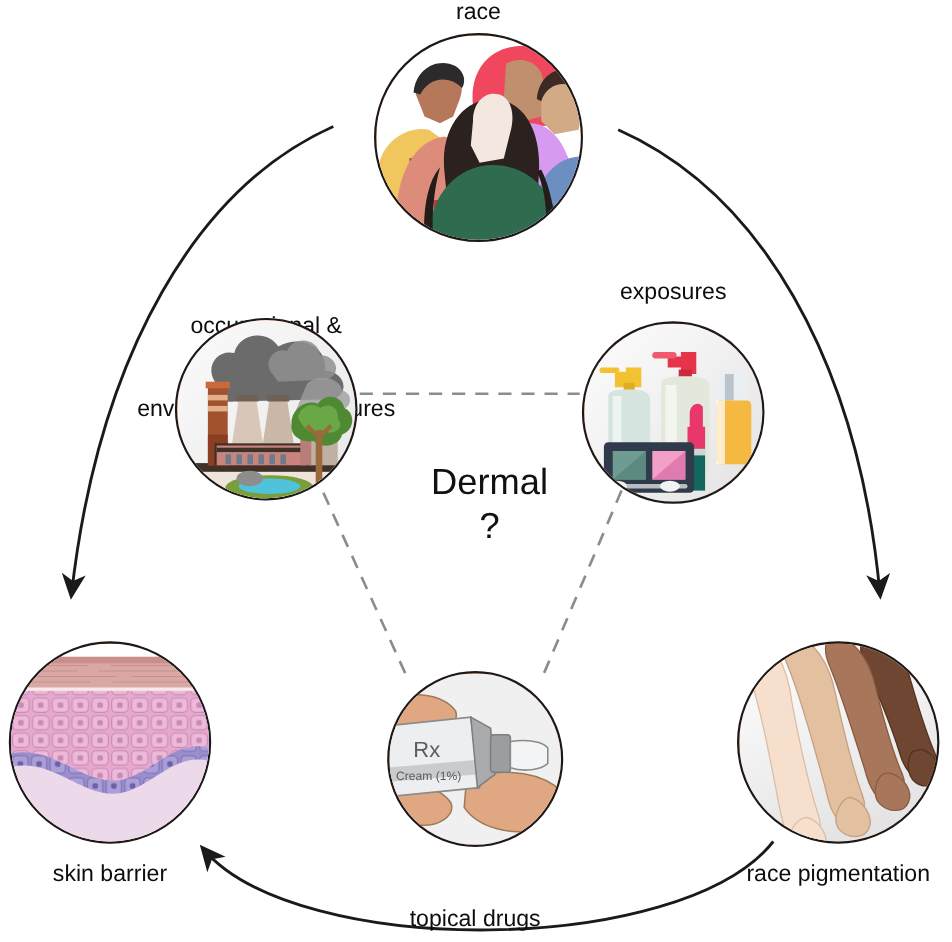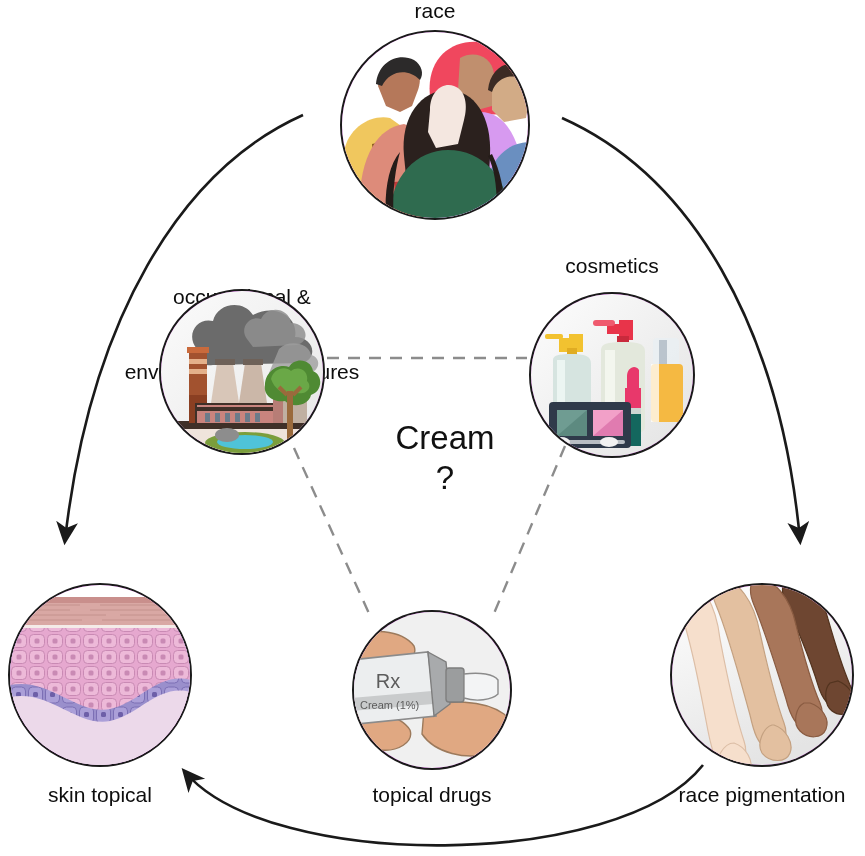--- a/index.html
+++ b/index.html
@@ -22,21 +22,21 @@
   }
   .node {
     position: absolute;
   }
   .circle {
     position: absolute;
     border-radius: 50%;
     border: 2px solid #1a1a1a;
     overflow: hidden;
     box-sizing: border-box;
-    background: #a21caf;
+    background: #c2410c;
   }
   .label {
     position: absolute;
     text-align: center;
     color: #0d0d0d;
     font-size: 21px;
     line-height: 25px;
     white-space: pre;
     font-family: "Liberation Sans", sans-serif;
   }
@@ -165,21 +165,21 @@
         <path d="M126 104 L118 96 M132 104 L140 96" stroke="#9a6a3c" stroke-width="4" fill="none"></path>
 
         <ellipse cx="84" cy="152" rx="40" ry="11" fill="#7b9e3c"></ellipse>
         <ellipse cx="84" cy="151" rx="28" ry="7" fill="#4fc3d9"></ellipse>
         <ellipse cx="66" cy="144" rx="12" ry="7" fill="#8d8d8d"></ellipse>
       </svg>
     </div>
   </div>
 
   <div class="node">
-    <div class="label" style="left:517px; top:253px; width:190px;">cosmetics</div>
+    <div class="label" style="left:517px; top:253px; width:190px;">exposures</div>
     <div class="circle" style="left:529px; top:292px; width:166px; height:166px;">
         <svg class="art" width="166" height="166" viewBox="0 0 166 166">
           <defs>
             <linearGradient id="bgCos" x1="0" y1="0" x2="1" y2="1">
               <stop offset="0%" stop-color="#fdfdfd"></stop>
               <stop offset="100%" stop-color="#e2e2e2"></stop>
             </linearGradient>
           </defs>
           <rect x="0" y="0" width="166" height="166" fill="url(#bgCos)"></rect>
 
@@ -211,21 +211,21 @@
           <rect x="62" y="116" width="30" height="26" fill="#f2a0c8"></rect>
           <path d="M62 142 L92 116 L92 142 Z" fill="#e07bb0"></path>
           <rect x="24" y="146" width="70" height="4" rx="2" fill="#b9bec4"></rect>
           <ellipse cx="30" cy="148" rx="9" ry="5" fill="#f2f2f2"></ellipse>
           <ellipse cx="78" cy="148" rx="9" ry="5" fill="#f2f2f2"></ellipse>
         </svg>
     </div>
   </div>
 
   <div id="center-text">
-    <div>Cream</div>
+    <div>Dermal</div>
     <div>?</div>
   </div>
 
   <div class="node">
     <div class="circle" style="left:8px; top:583px; width:184px; height:184px;">
       <svg class="art" width="184" height="184" viewBox="0 0 184 184">
         <defs>
           <pattern id="cellpat" width="18" height="16" patternUnits="userSpaceOnUse">
             <rect x="0" y="0" width="18" height="16" fill="#e6a8cf"></rect>
             <rect x="1.5" y="1.5" width="15" height="13" rx="4" fill="#edb9d8" stroke="#c98ab4" stroke-width="1"></rect>
@@ -253,21 +253,21 @@
           <line x1="0" y1="25" x2="60" y2="25"></line>
           <line x1="80" y1="25" x2="170" y2="25"></line>
           <line x1="10" y1="30" x2="96" y2="30"></line>
           <line x1="110" y1="30" x2="184" y2="30"></line>
           <line x1="0" y1="35" x2="72" y2="35"></line>
           <line x1="92" y1="35" x2="180" y2="35"></line>
         </g>
         <rect x="0" y="40" width="184" height="3" fill="#f4ebe8"></rect>
       </svg>
     </div>
-    <div class="label" style="left:0px; top:782px; width:200px;">skin topical</div>
+    <div class="label" style="left:0px; top:782px; width:200px;">skin barrier</div>
   </div>
 
   <div class="node">
     <div class="circle" style="left:352px; top:610px; width:160px; height:160px;">
       <svg class="art" width="160" height="160" viewBox="0 0 160 160">
         <rect x="0" y="0" width="160" height="160" fill="#f0f0f0"></rect>
 
         <path d="M-6 28 C14 14 48 18 60 34 C64 44 52 54 36 54 C16 54 0 46 -6 36 Z" fill="#e0a882" stroke="#9c7a5c" stroke-width="1.4"></path>
 
         <path d="M-6 104 C12 96 46 102 56 118 C60 130 44 140 26 138 C6 136 -6 124 -6 112 Z" fill="#e0a882" stroke="#9c7a5c" stroke-width="1.4"></path>
@@ -280,21 +280,21 @@
 
         <path d="M74 40 L92 50 L96 92 L80 104 Z" fill="#a8aaac" stroke="#7e7e7e" stroke-width="1.4"></path>
 
         <rect x="92" y="56" width="18" height="34" rx="3" fill="#9b9d9e" stroke="#7e7e7e" stroke-width="1.4"></rect>
         <path d="M110 62 C126 60 140 62 144 68 L144 82 C138 88 122 90 110 86 Z" fill="#f3f4f5" stroke="#8b8b8b" stroke-width="1.4"></path>
 
         <text x="34" y="76" font-family="Liberation Sans, sans-serif" font-size="20" fill="#5c5c5c" text-anchor="middle">Rx</text>
         <text x="6" y="97" font-family="Liberation Sans, sans-serif" font-size="11" fill="#5c5c5c">Cream (1%)</text>
       </svg>
     </div>
-    <div class="label" style="left:332px; top:782px; width:200px;">topical drugs</div>
+    <div class="label" style="left:332px; top:823px; width:200px;">topical drugs</div>
   </div>
 
   <div class="node">
     <div class="circle" style="left:670px; top:583px; width:184px; height:184px;">
       <svg class="art" width="184" height="184" viewBox="0 0 184 184">
         <defs>
           <linearGradient id="bgPig" x1="0" y1="0" x2="0.4" y2="1">
             <stop offset="0%" stop-color="#ffffff"></stop>
             <stop offset="100%" stop-color="#e4e4e4"></stop>
           </linearGradient>

